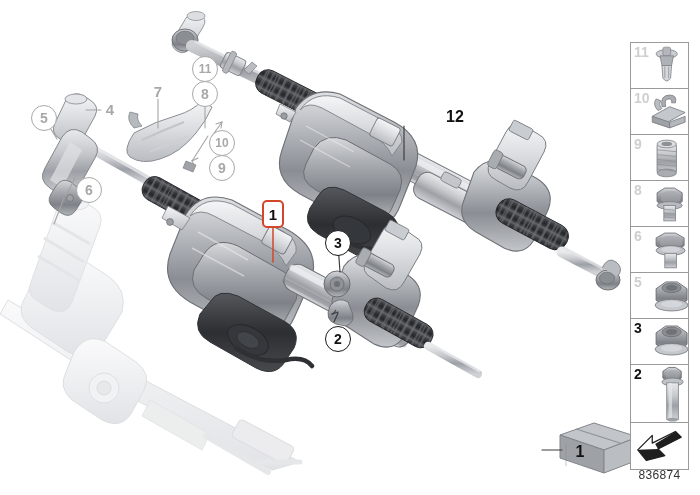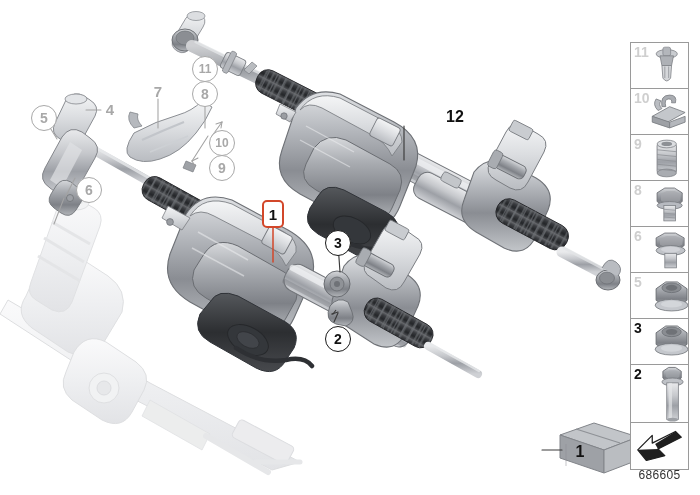--- a/index.html
+++ b/index.html
@@ -558,15 +558,15 @@
     <div class="partCell">
       <svg class="partArt" viewBox="0 0 59 46">
         <path d="M7 27 L22 12 L22 20 L46 8 L52 14 L28 26 L35 33 L16 38 Z" fill="#ffffff" stroke="#1f1f1f" stroke-width="1.3" stroke-linejoin="round"></path>
         <path d="M7 27 L16 38 L35 33 L28 26 Z" fill="#1f1f1f"></path>
         <path d="M46 8 L52 14 L28 26 L25 21 Z" fill="#1f1f1f"></path>
       </svg>
     </div>
 
   </div>
 
-  <div id="diagramId">686605</div>
+  <div id="diagramId">836874</div>
 
 </div>
 
 </body></html>

